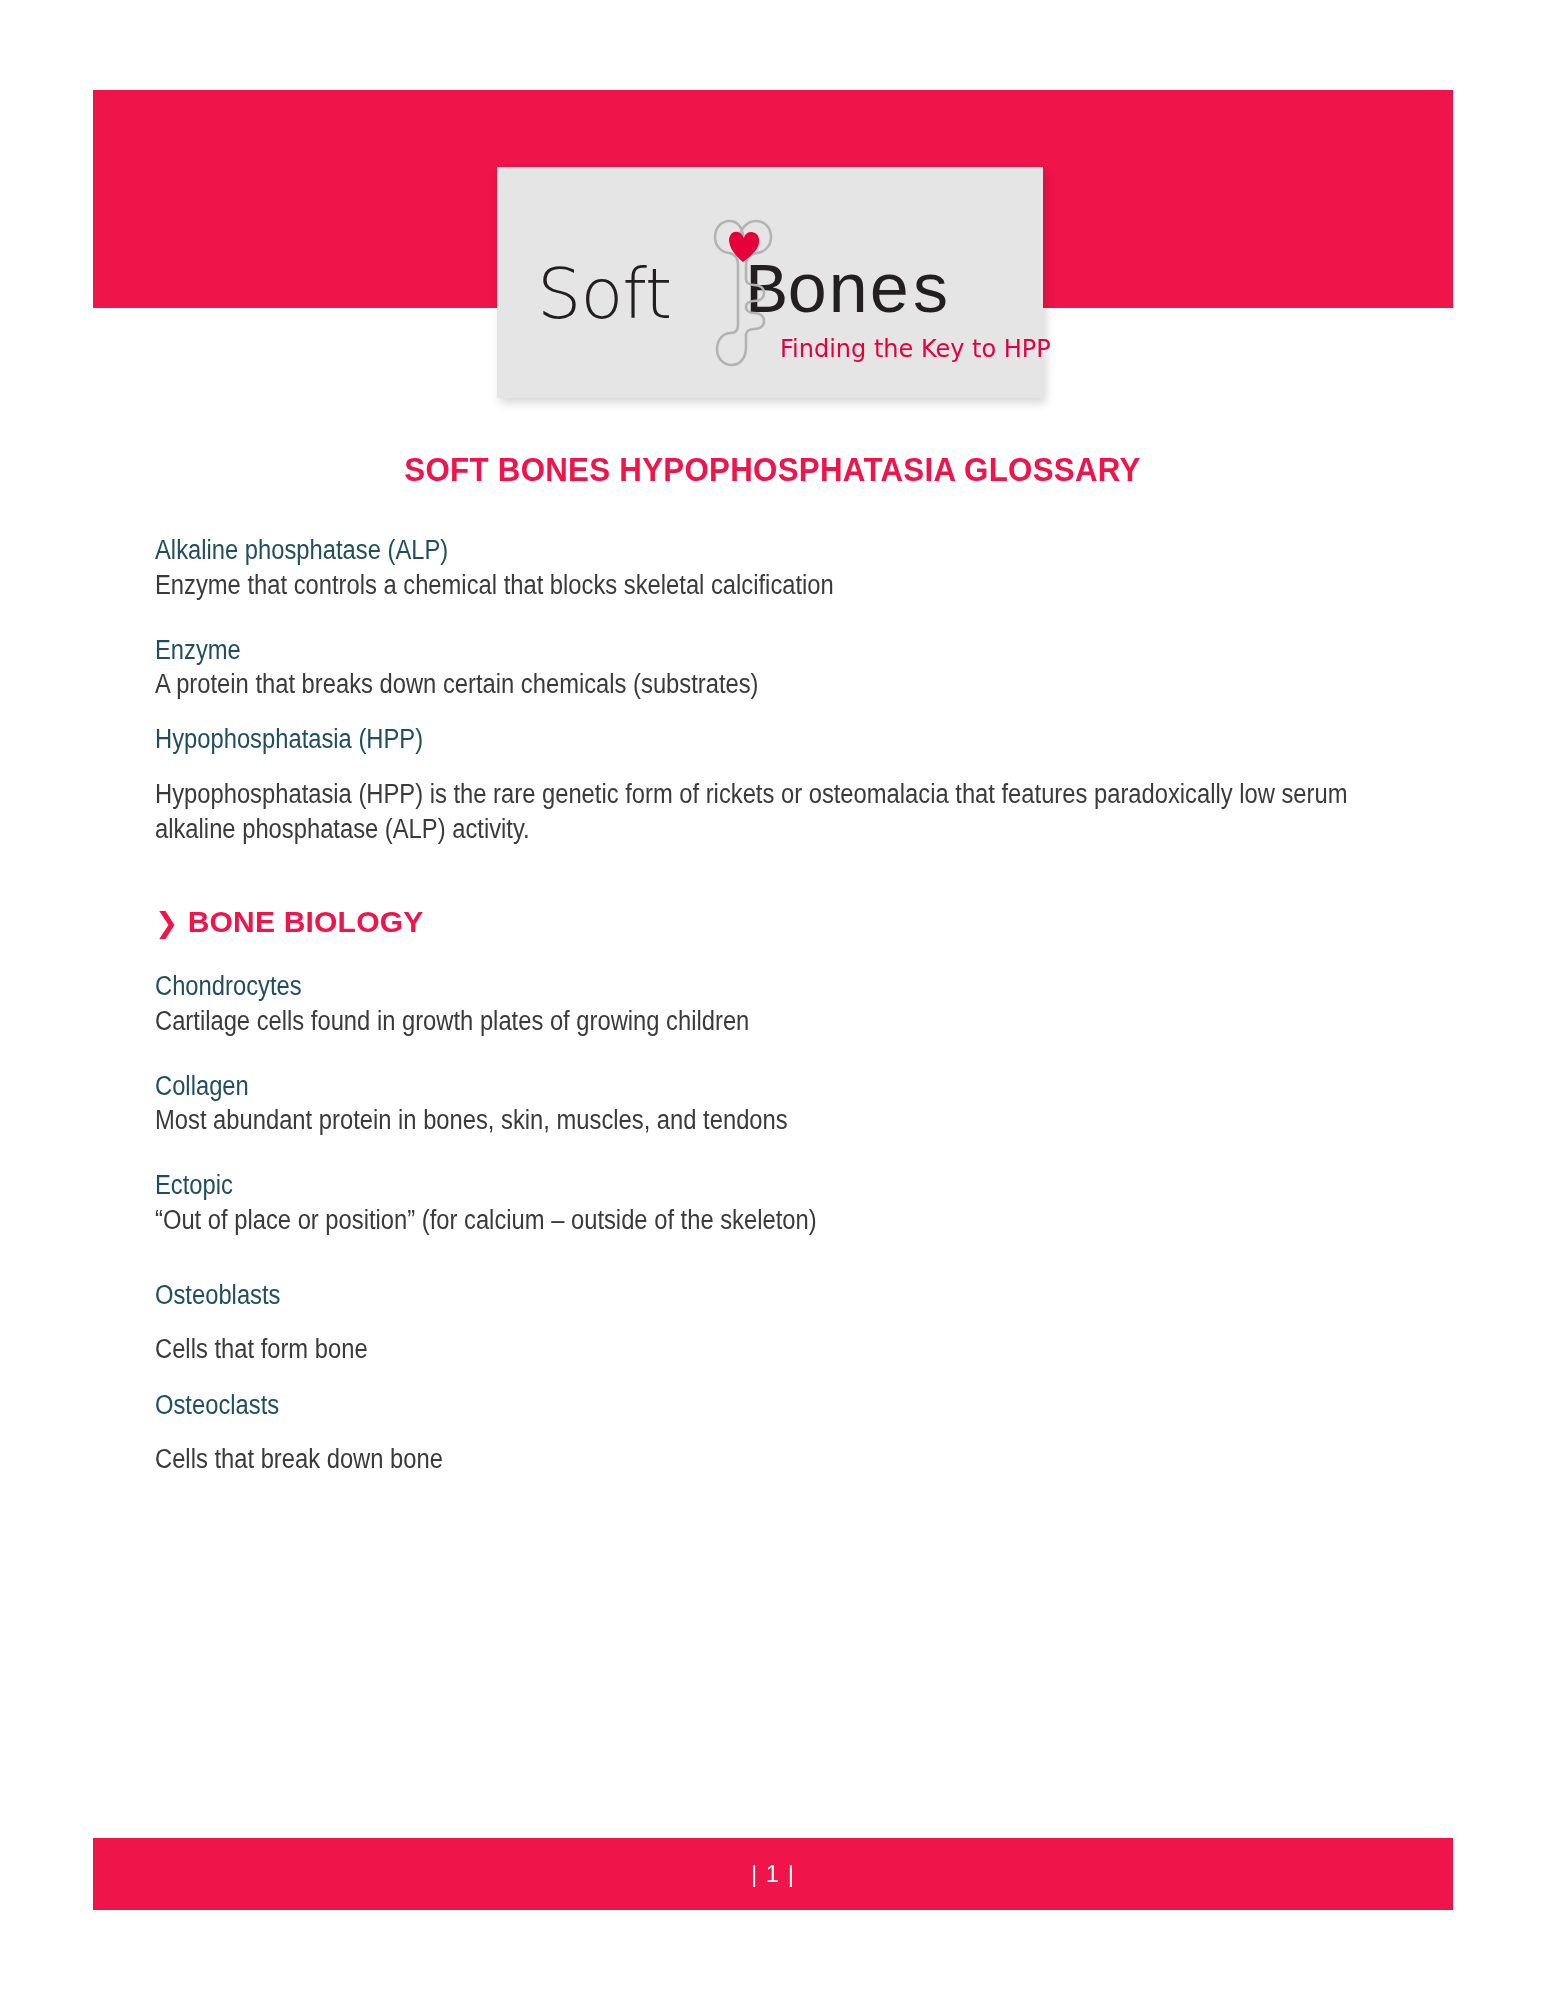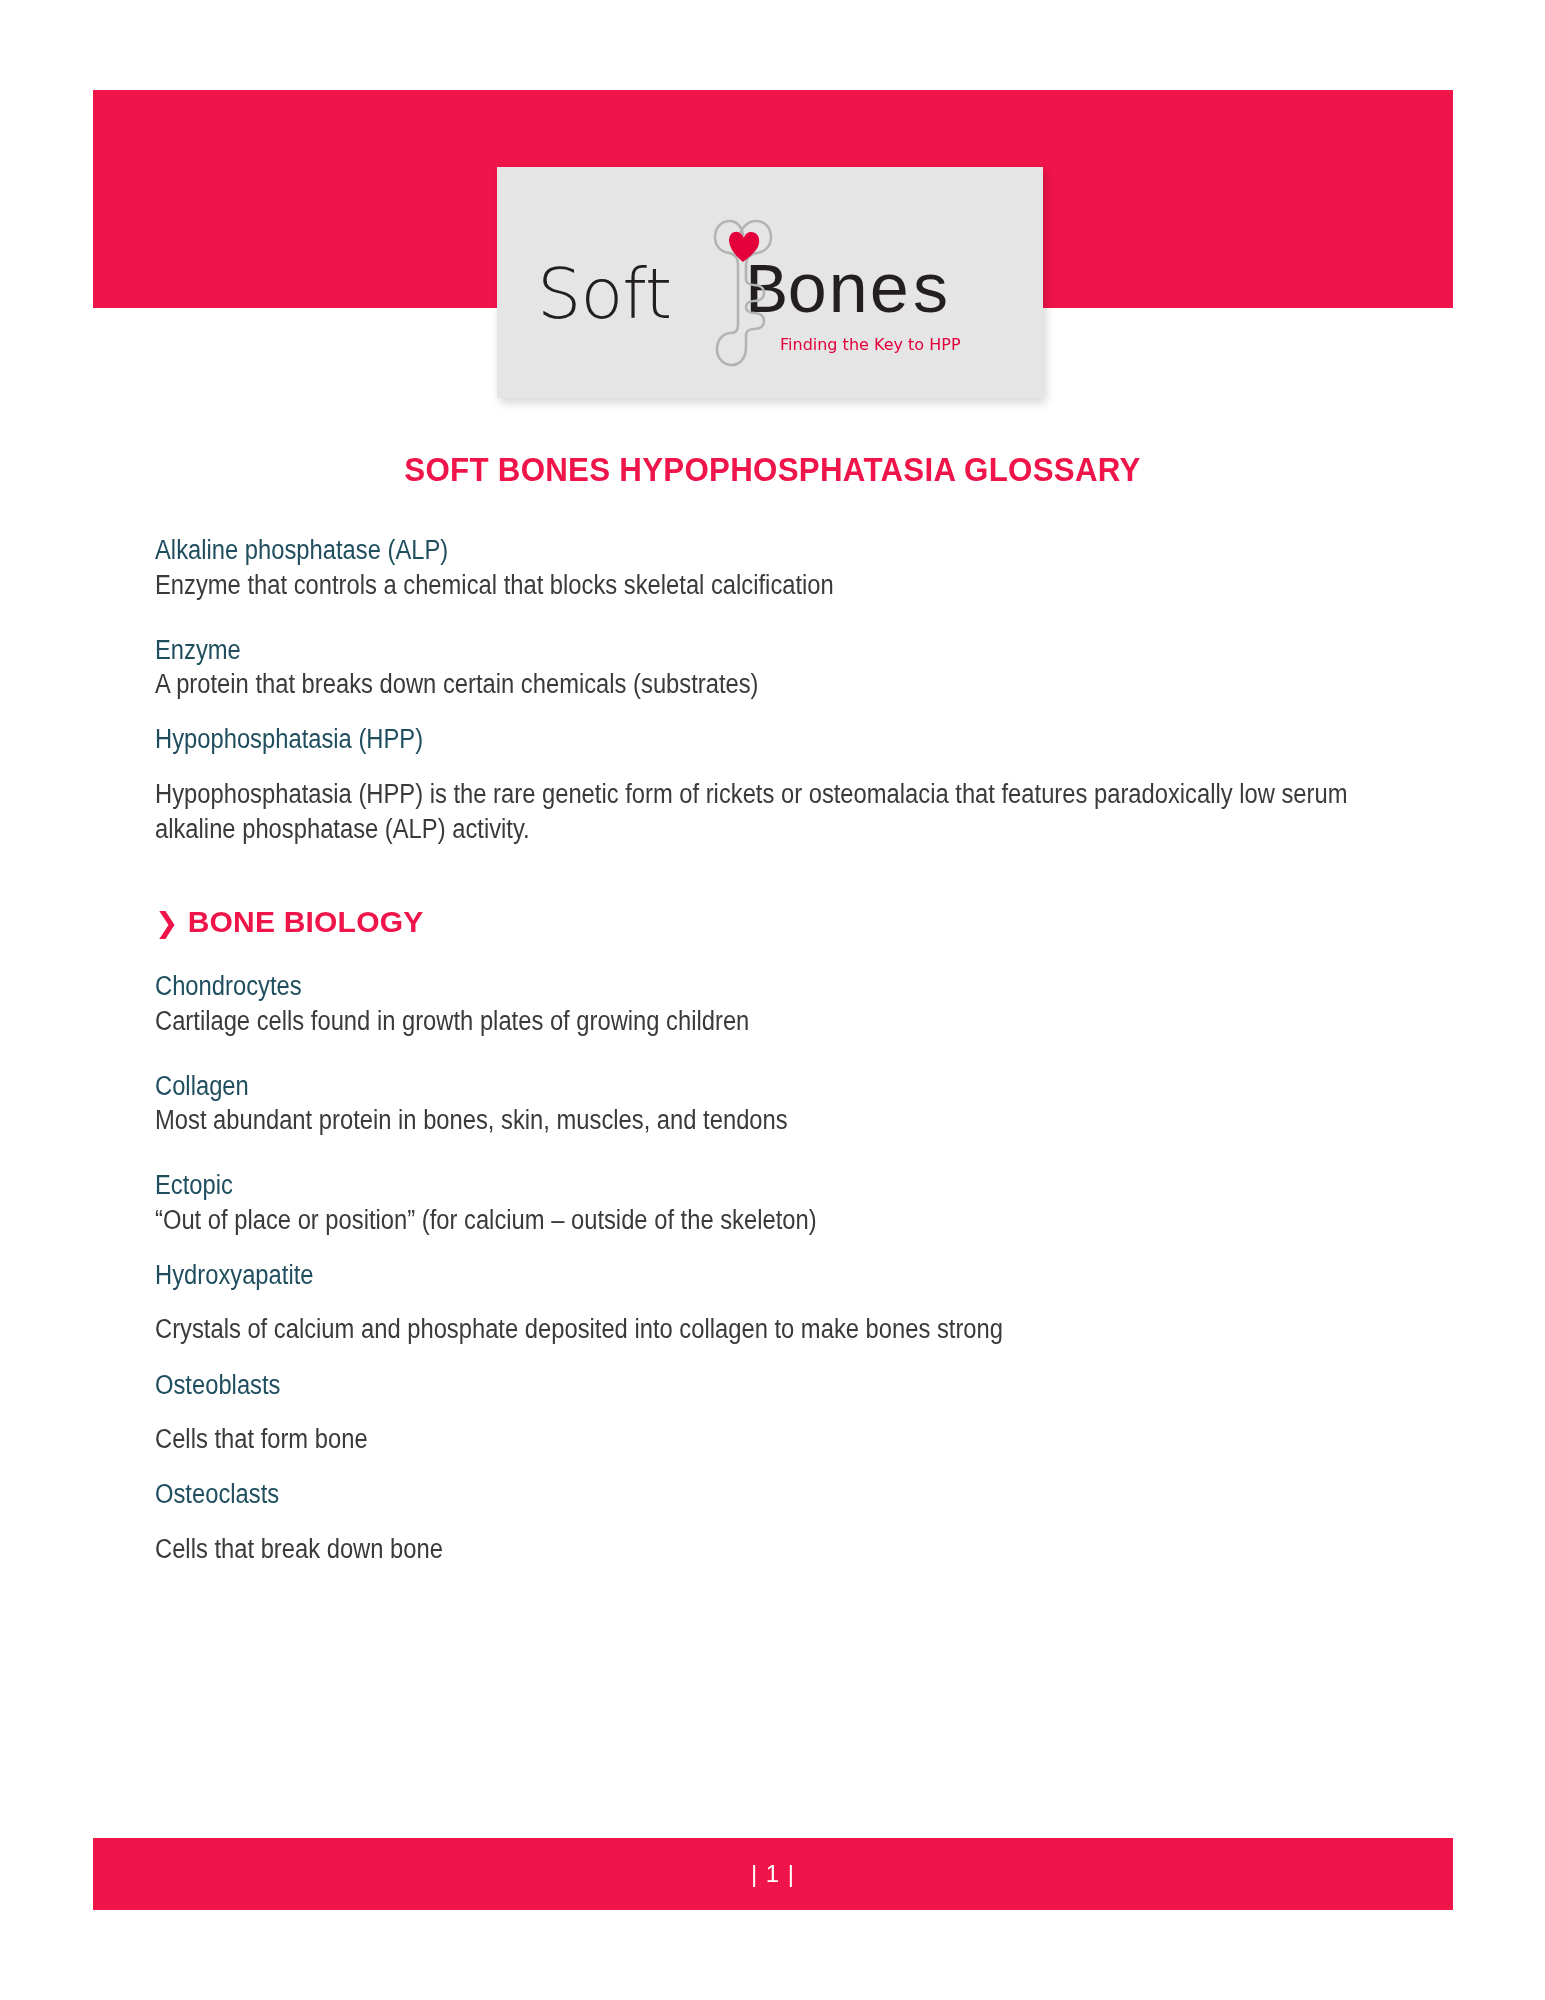--- a/index.html
+++ b/index.html
@@ -80,21 +80,21 @@
     left: 212px;
     top: 50px;
     width: 66px;
     height: 152px;
   }
   .logo-tagline {
     position: absolute;
     left: 283px;
     top: 168px;
     font-family: "DejaVu Sans", sans-serif;
-    font-size: 16px;
+    font-size: 24px;
     font-weight: 400;
     color: #e4003a;
     letter-spacing: 0px;
     white-space: nowrap;
   }
 
   
   .doc-title {
     position: absolute;
     left: 0;
@@ -258,25 +258,20 @@
 
     <div class="gap-md"></div>
 
     <div class="entry">
       <div class="term">Ectopic</div>
       <div class="def">“Out of place or position” (for calcium – outside of the skeleton)</div>
     </div>
 
     <div class="gap-sm"></div>
 
-    <div class="entry">
-      <div class="term">Hydroxyapatite</div>
-      <div class="gap-sm"></div>
-      <div class="def">Crystals of calcium and phosphate deposited into collagen to make bones strong</div>
-    </div>
 
     <div class="gap-sm"></div>
 
     <div class="entry">
       <div class="term">Osteoblasts</div>
       <div class="gap-sm"></div>
       <div class="def">Cells that form bone</div>
     </div>
 
     <div class="gap-sm"></div>

